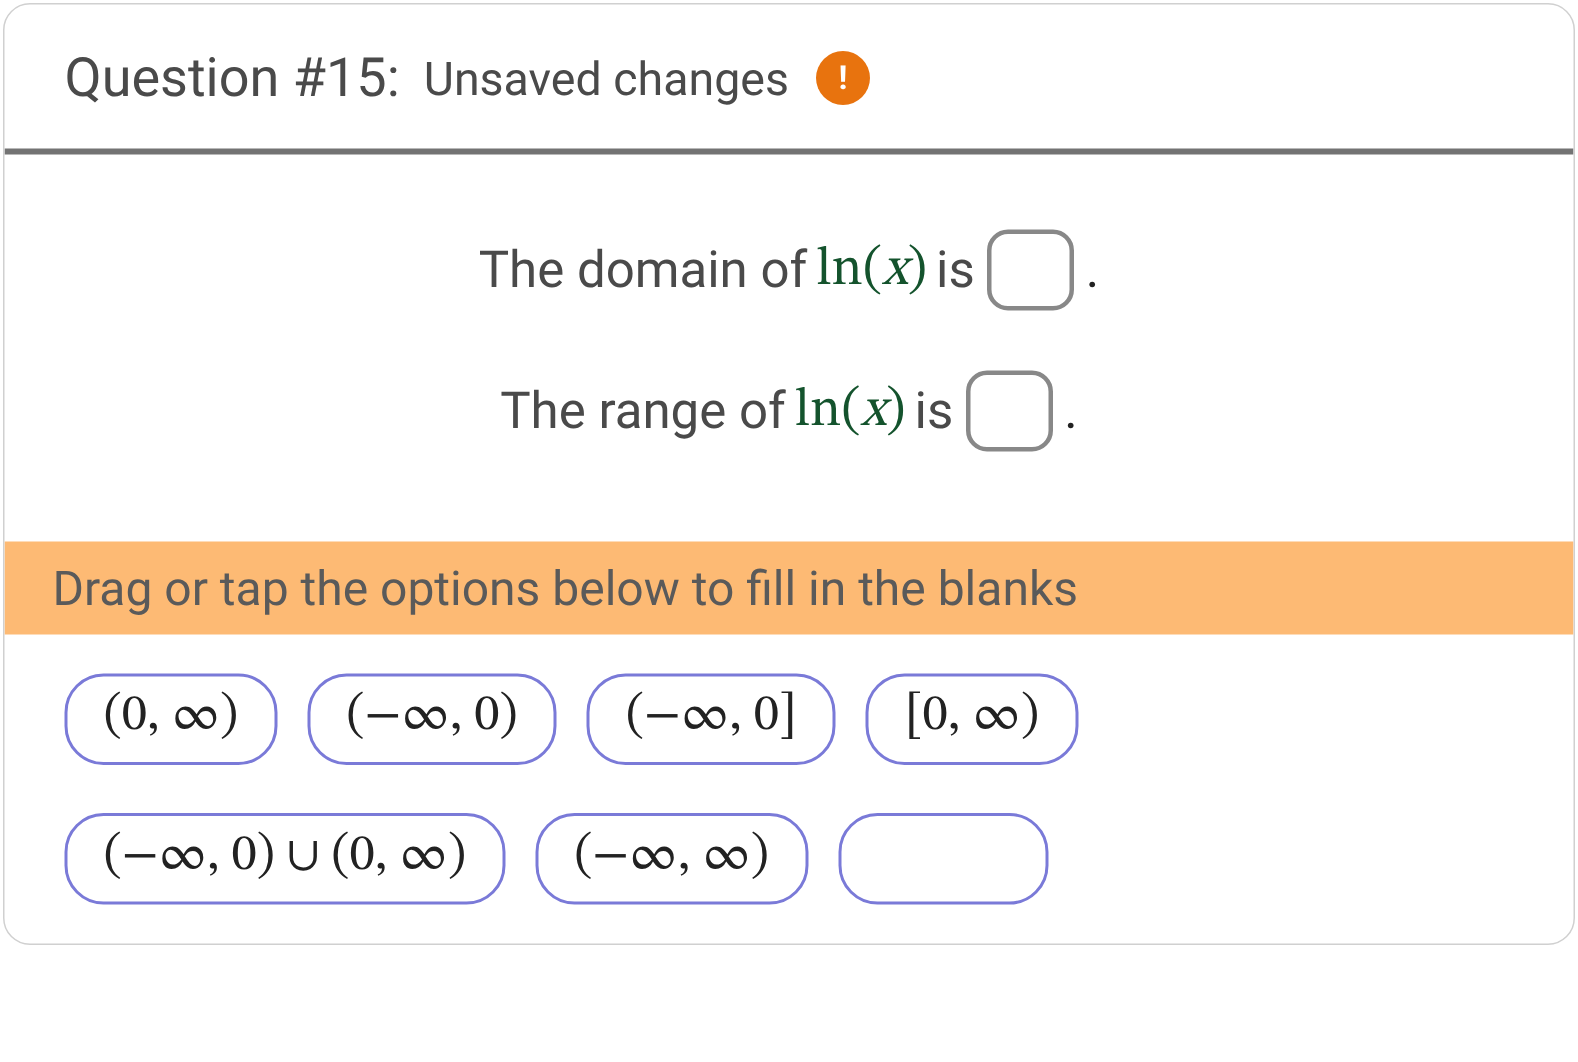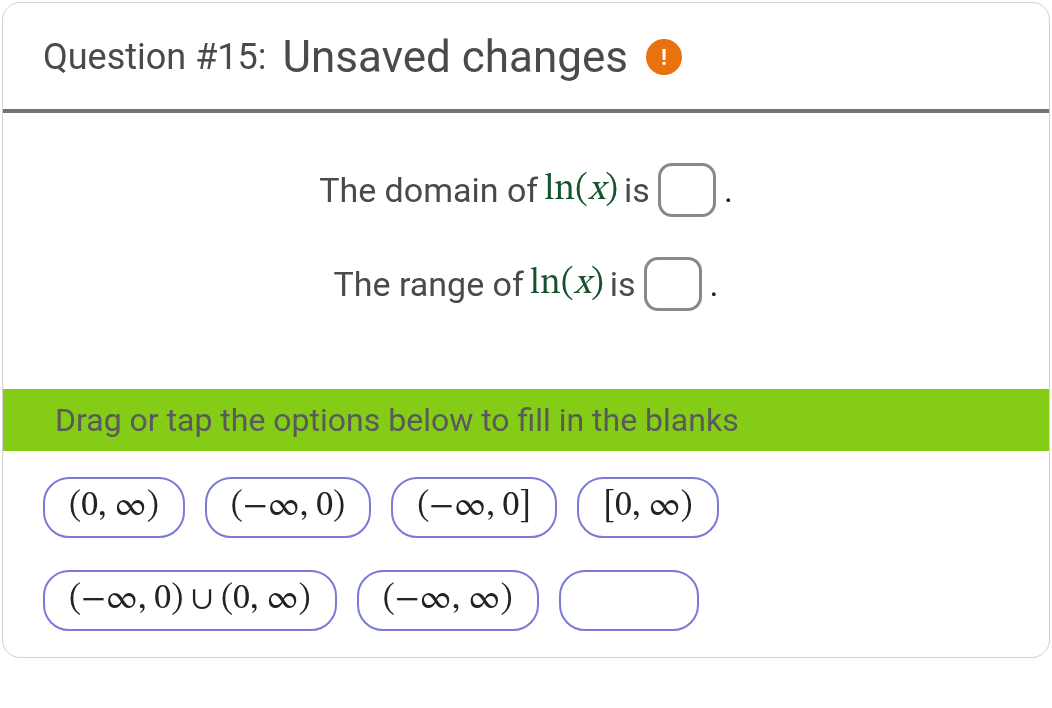--- a/index.html
+++ b/index.html
@@ -28,21 +28,21 @@
     }
     .question-title {
       font-size: 36px;
       color: #4a4a4a;
       font-weight: 400;
     }
     .question-number {
       font-weight: 400;
     }
     .unsaved-text {
-      font-size: 44px;
+      font-size: 31px;
       color: #4a4a4a;
       font-weight: 400;
       margin-left: 4px;
     }
     .warning-badge {
       display: inline-flex;
       align-items: center;
       justify-content: center;
       width: 36px;
       height: 36px;
@@ -59,21 +59,21 @@
     .prompt-line {
       text-align: center;
       font-size: 34px;
       color: #4a4a4a;
       margin-bottom: 40px;
       display: flex;
       align-items: center;
       justify-content: center;
       gap: 6px;
     }
-    .prompt-line:last-child { margin-bottom: 18px; text-align: right; }
+    .prompt-line:last-child { margin-bottom: 0; text-align: right; }
     .math-text {
       font-family: 'Cambria Math', 'STIX Two Math', 'Times New Roman', serif;
       font-size: 36px;
       color: #14532d;
     }
     .math-var {
       font-style: italic;
     }
     .blank-slot {
       display: inline-block;
@@ -82,22 +82,22 @@
       border: 3.5px solid #888;
       border-radius: 14px;
       vertical-align: middle;
       margin: 0 2px;
     }
     .period {
       font-size: 34px;
       color: #222;
     }
     .instruction-bar {
-      background: #84cc16;
-      padding: 12px 52px;
+      background: #fdba74;
+      padding: 12px 32px;
       font-size: 32px;
       color: #5a5a5a;
       font-weight: 400;
     }
     .options-area {
       padding: 26px 40px 26px 40px;
       display: flex;
       flex-wrap: wrap;
       gap: 16px 20px;
     }

